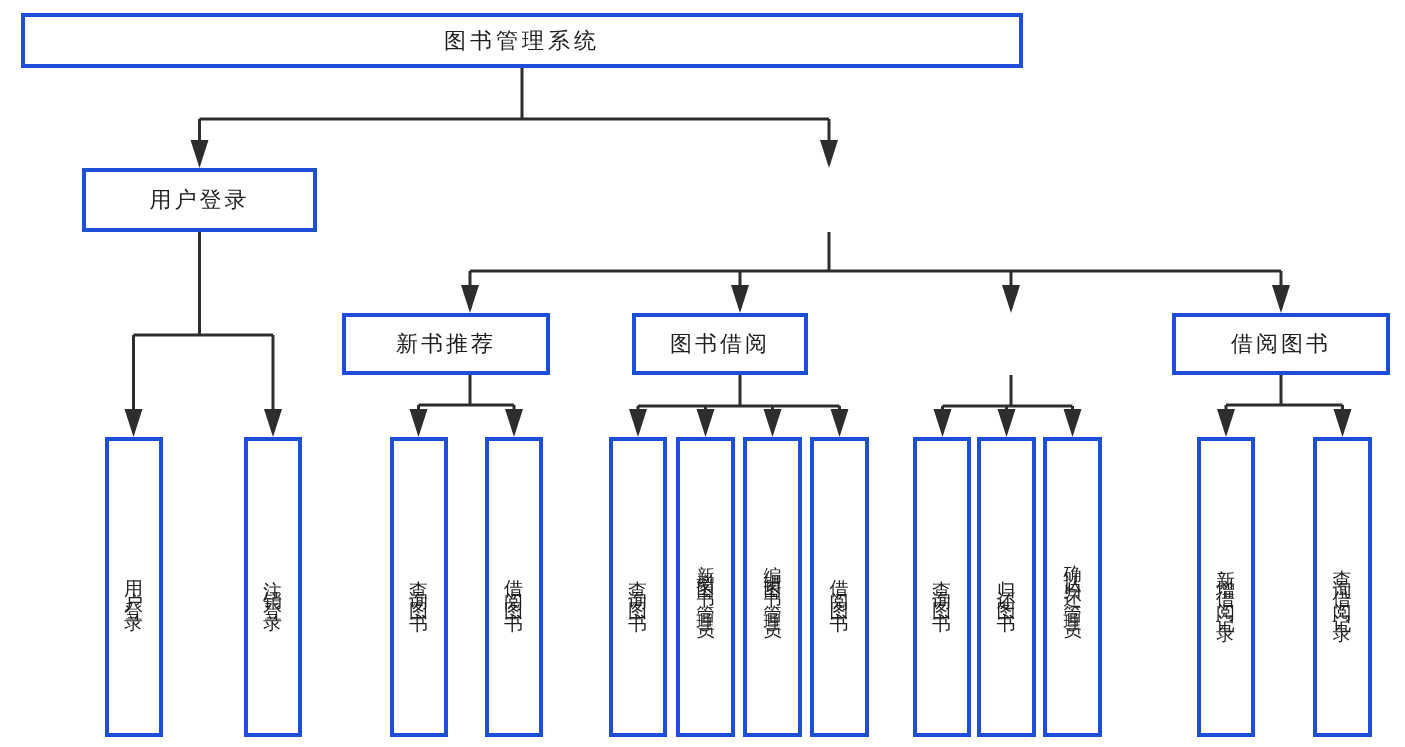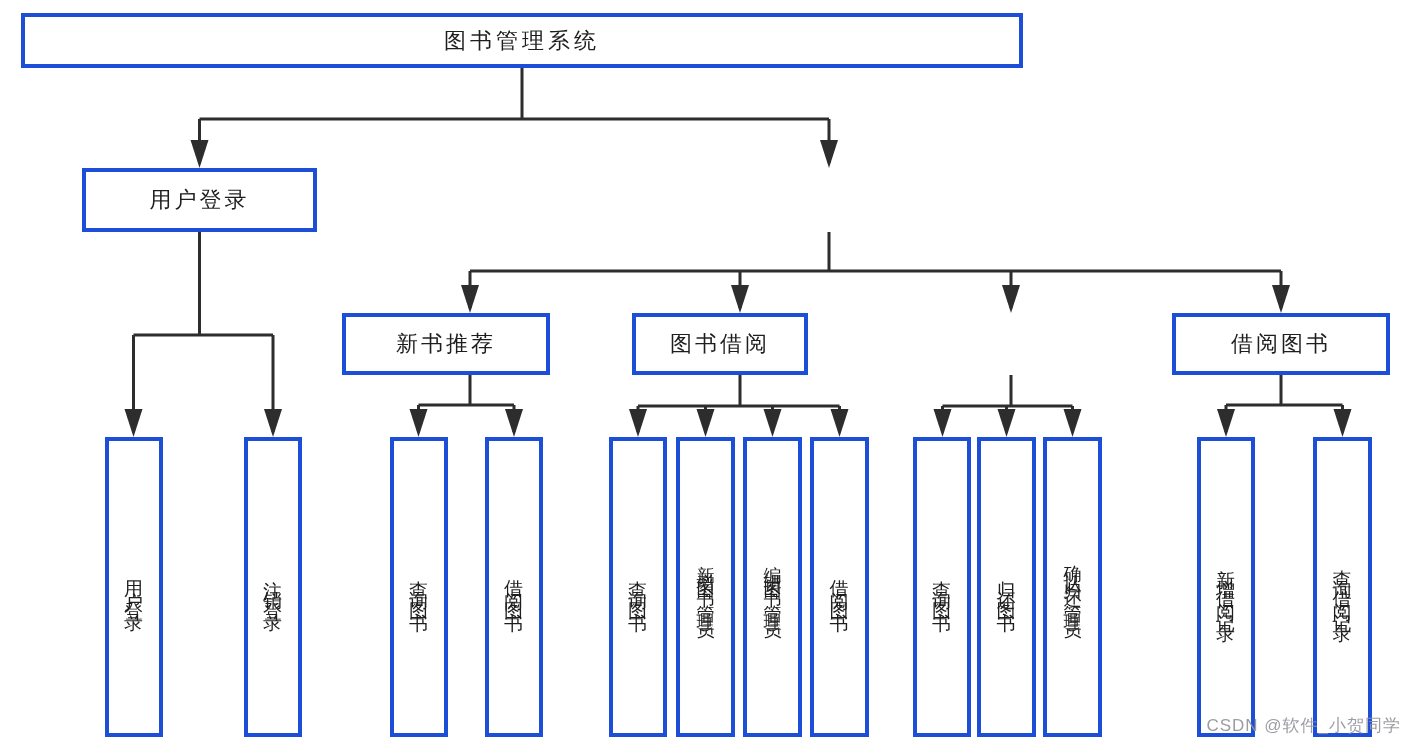--- a/index.html
+++ b/index.html
@@ -148,14 +148,13 @@
     <span>确认归还（管理员）</span>
   </div>
 
   <div class="node leaf" id="l12">
     <span>新增借阅记录</span>
   </div>
   <div class="node leaf" id="l13">
     <span>查询借阅记录</span>
   </div>
 
-  <div class="watermark">CSDN @软件_小贺同学</div>
 </div>
 
 </body></html>

